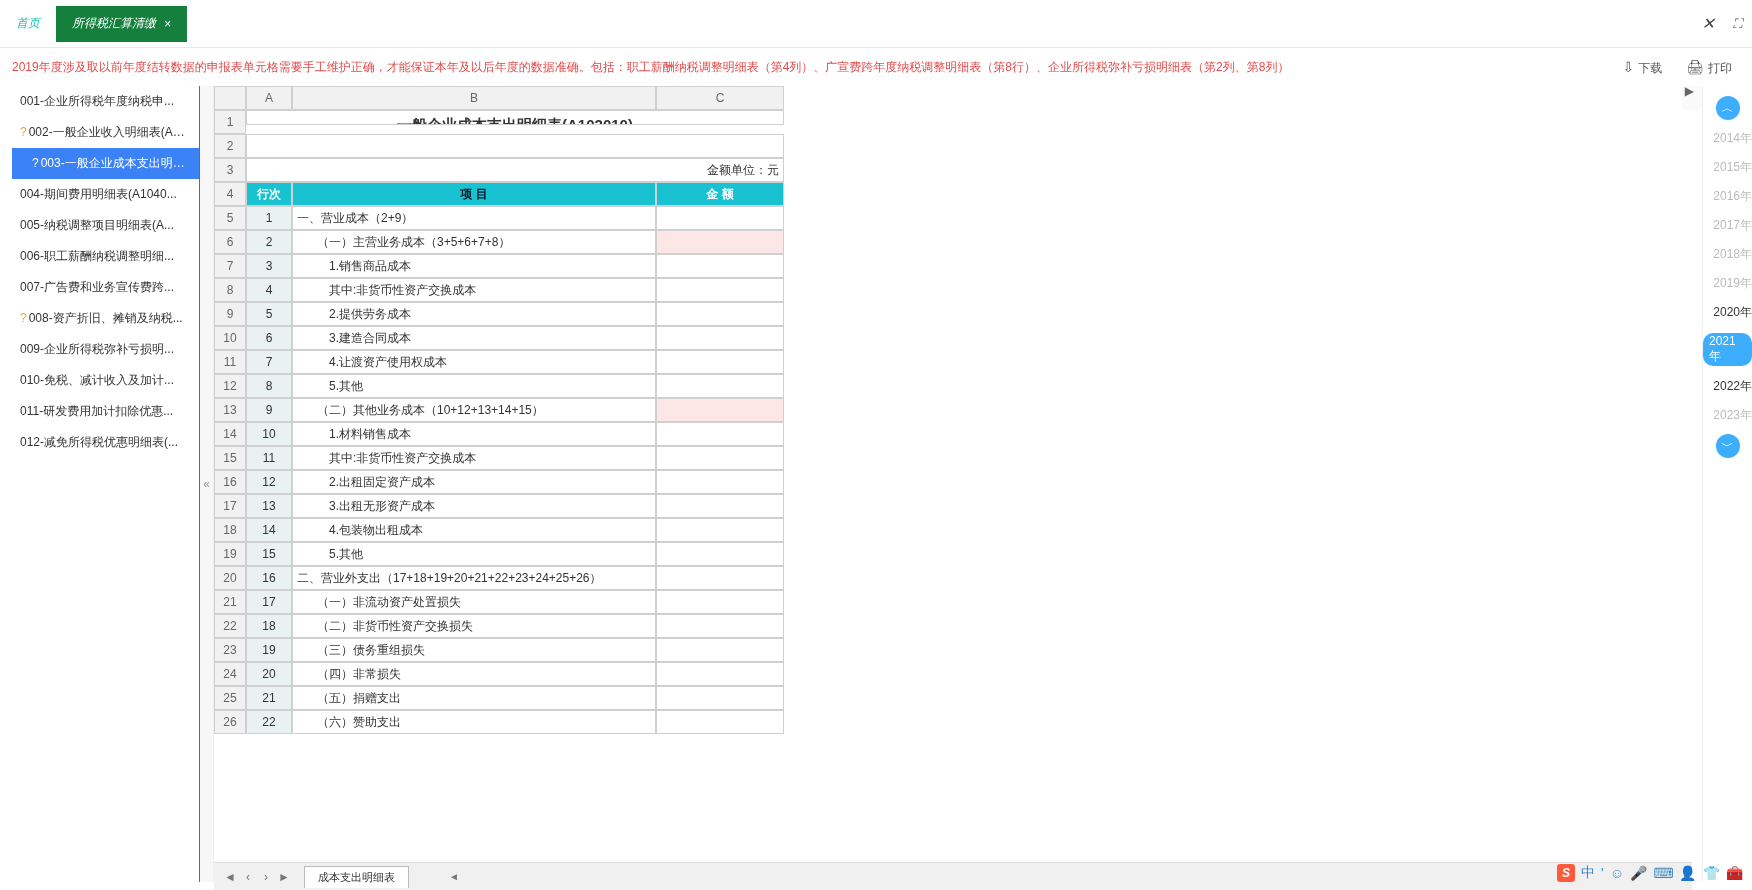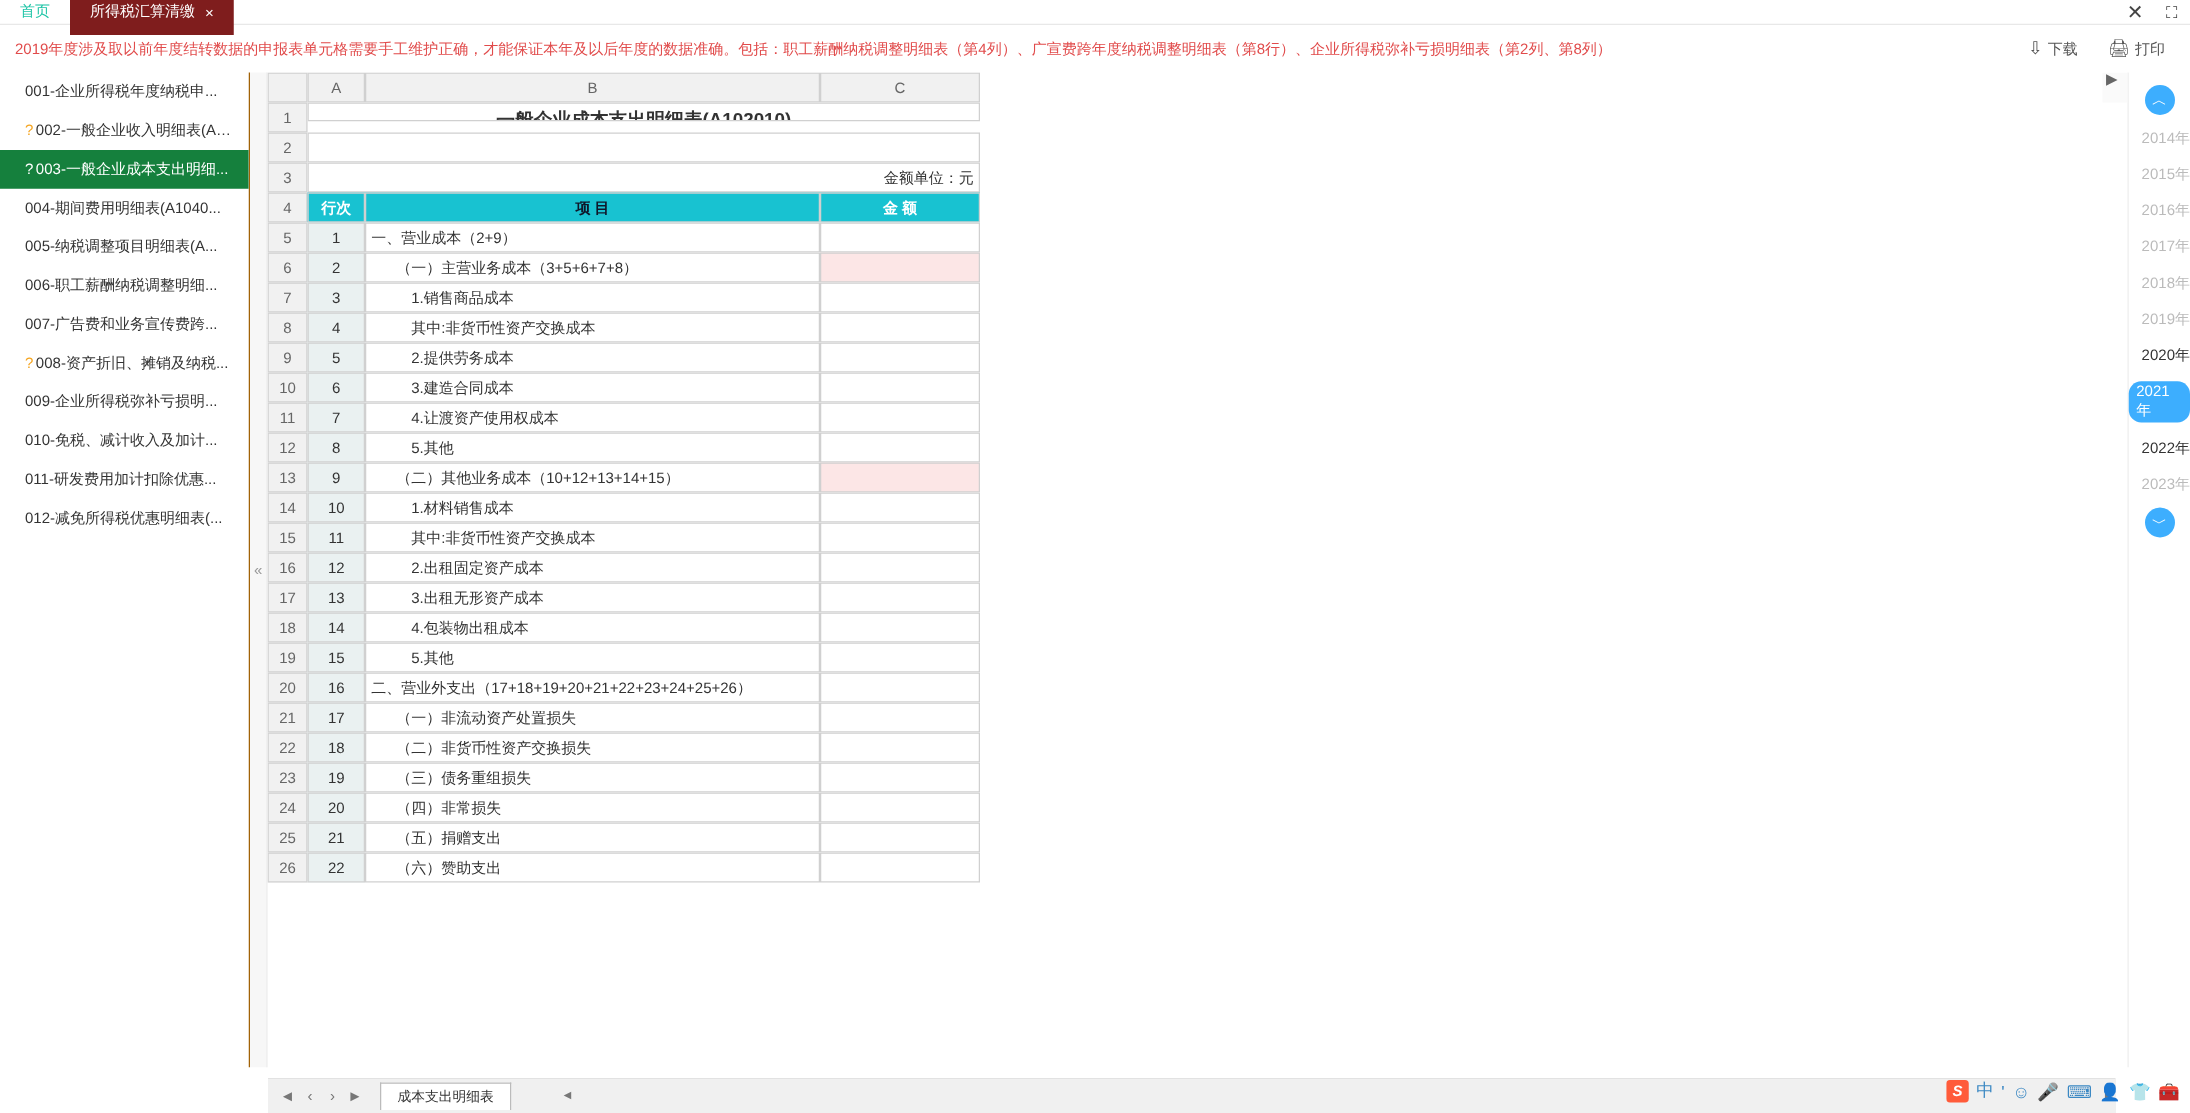--- a/index.html
+++ b/index.html
@@ -1,30 +1,30 @@
 <!DOCTYPE html>
 <html><head>
 <meta charset="utf-8">
 <style>
 * { box-sizing: border-box; margin: 0; padding: 0; }
 body { font-family: "Microsoft YaHei", Arial, sans-serif; font-size: 12px; color: #333; background: #fff; overflow: hidden; }
-.top-tabs { height: 20px; display: flex; align-items: center; background: #fff; border-bottom: 1px solid #e8e8e8; position: relative; }
+.top-tabs { height: 48px; display: flex; align-items: center; background: #fff; border-bottom: 1px solid #e8e8e8; position: relative; font-style: italic; }
 .top-tab { height: 36px; padding: 0 16px; display: flex; align-items: center; cursor: pointer; }
 .top-tab.home { color: #1dc4a6; }
-.top-tab.active { background: #7f1d1d; color: #fff; }
+.top-tab.active { background: #15803d; color: #fff; }
 .top-tab .close { margin-left: 8px; cursor: pointer; }
 .top-right-icons { position: absolute; right: 10px; display: flex; gap: 18px; align-items: center; font-size: 16px; color: #444; }
 .notice-bar { padding: 10px 12px; color: #e14b4b; line-height: 1.5; border-bottom: 0px; position: relative; }
 .toolbar-right { position: absolute; right: 20px; top: 50%; transform: translateY(-50%); display: flex; gap: 24px; align-items: center; color: #555; }
 .toolbar-item { display: flex; align-items: center; gap: 4px; cursor: pointer; }
 .toolbar-item .ico { font-size: 14px; }
 .body-wrap { display: flex; height: calc(100vh - 36px - 58px); position: relative; }
 .left-panel { width: 200px; border-right: 1px solid #a16207; overflow: hidden; }
 .left-item { padding: 7px 8px 7px 20px; white-space: nowrap; overflow: hidden; text-overflow: ellipsis; cursor: pointer; position: relative; font-size: 12px; color: #333; }
-.left-item.active { background: #15803d; color: #fff; }
+.left-item.active { background: #3b82f6; color: #fff; margin-left: 12px; }
 .left-item .warn { color: #f5a623; margin-right: 2px; }
 .left-item.active .warn { color: #fff; }
 .collapse-handle { width: 14px; background: #f7f7f7; border-right: 1px solid #eee; display: flex; align-items: center; justify-content: center; cursor: pointer; color: #999; }
 .sheet-area { flex: 1; overflow: auto; position: relative; }
 .sheet-top-scroll { height: 10px; background: #fafafa; border-bottom: 1px solid #ddd; position: relative; }
 .sheet-top-scroll .arrow-right { position: absolute; right: 8px; top: -2px; font-size: 12px; color: #666; cursor: pointer; }
 .grid { display: grid; grid-template-columns: 32px 46px 364px 128px; font-size: 12px; }
 .gh { background: #f1f1f1; border: 1px solid #d0d0d0; text-align: center; height: 24px; line-height: 22px; color: #666; }
 .gr { background: #f1f1f1; border: 1px solid #d0d0d0; text-align: center; height: 24px; line-height: 22px; color: #666; }
 #colheaders { display: grid; grid-template-columns: 32px 46px 364px 128px; }

